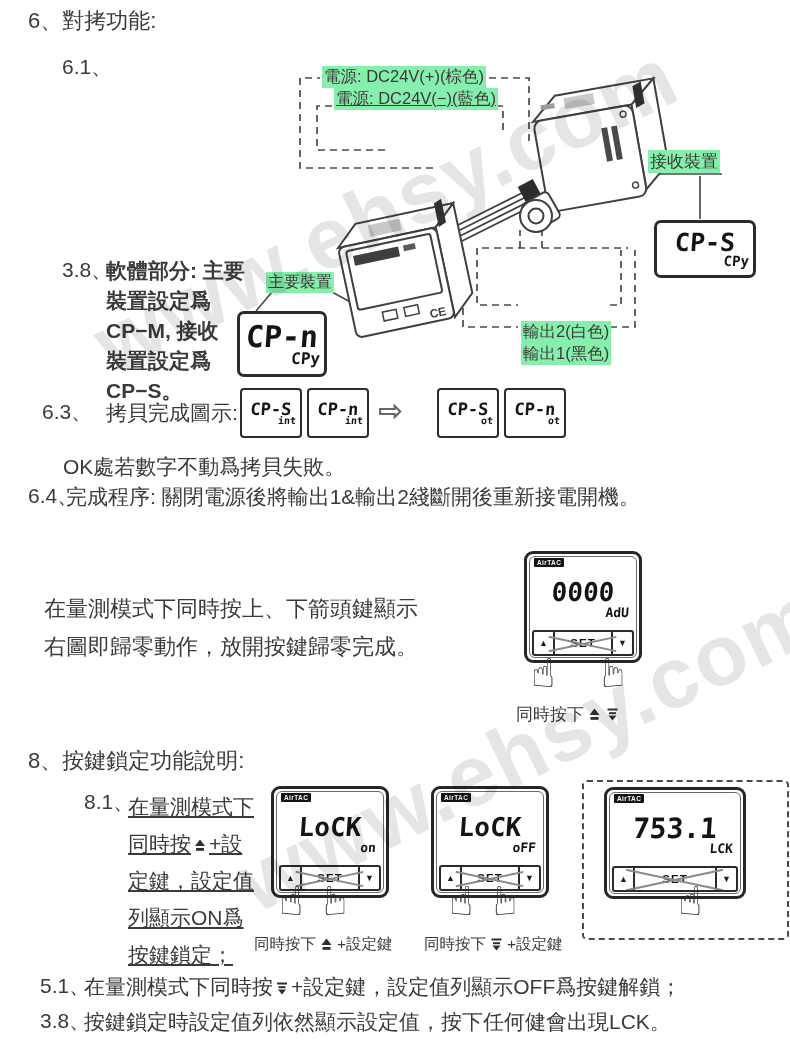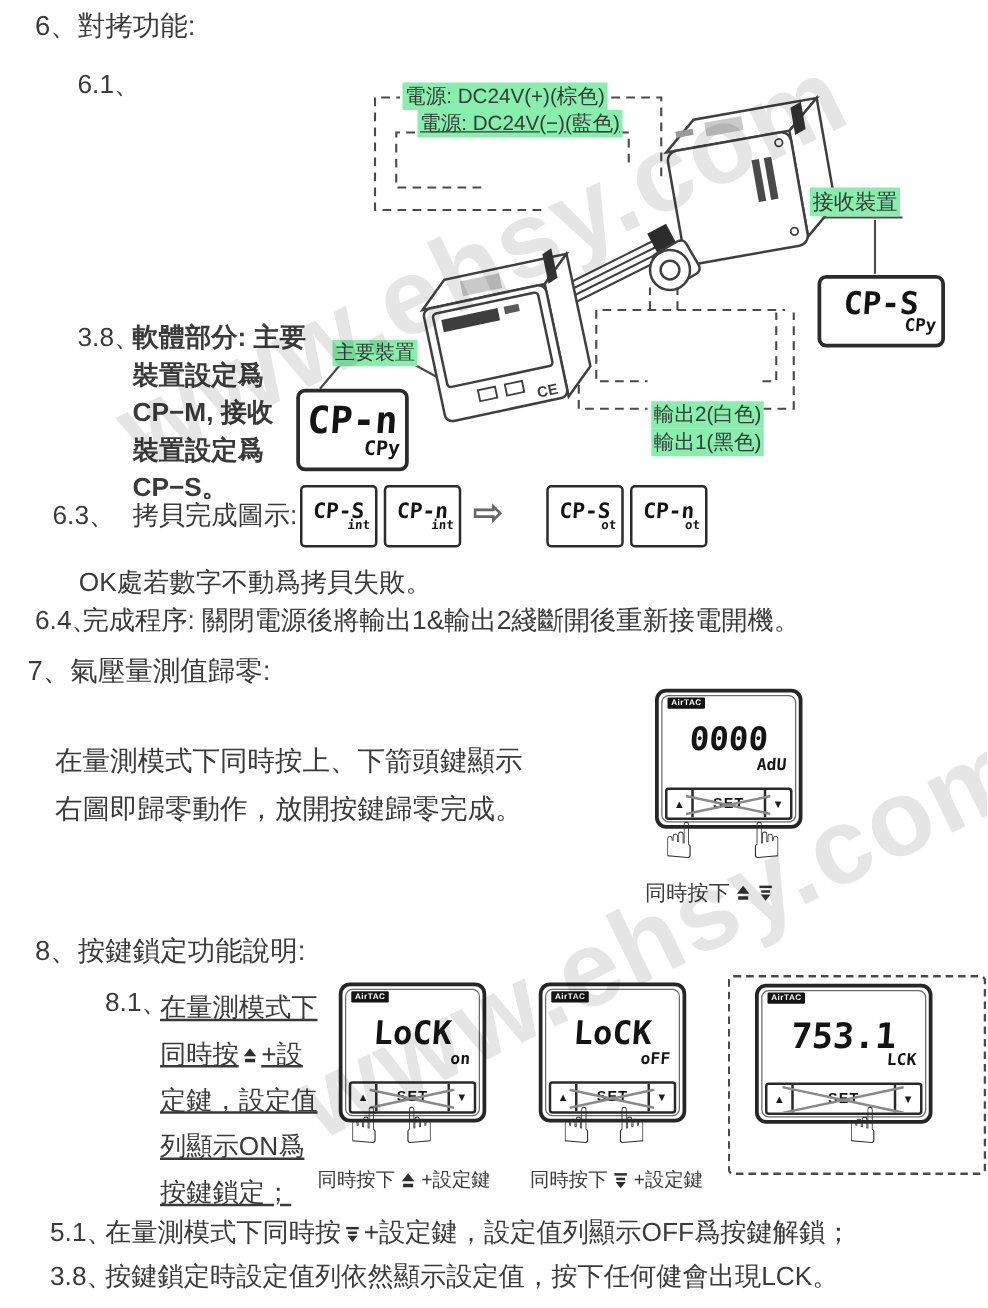--- a/index.html
+++ b/index.html
@@ -176,21 +176,20 @@
   </div>
   <div class="lcd lcd-sm" style="left:504px;top:388px;width:62px;height:50px;">
     <span class="seg lbig">CP-n</span>
     <span class="seg lsmall">ot</span>
   </div>
   <div class="tb" style="left:63px;top:452px;">OK處若數字不動爲拷貝失敗。</div>
 
   <div class="num" style="left:28px;top:482px;">6.4、</div>
   <div class="tb" style="left:66px;top:482px;width:710px;">完成程序: 關閉電源後將輸出1&amp;輸出2綫斷開後重新接電開機。</div>
 
-  <div class="tb h1" style="left:22px;top:522px;">7、氣壓量測值歸零:</div>
   <div class="tb" style="left:44px;top:590px;width:480px;font-size:22px;line-height:38px;">在量測模式下同時按上、下箭頭鍵顯示
 右圖即歸零動作，放開按鍵歸零完成。</div>
 
   <div class="dev" style="left:524px;top:551px;width:118px;height:112px;">
     <div class="inner"></div>
     <span class="brand">AirTAC</span>
     <div class="scr">
       <span class="seg dbig">0000</span>
       <span class="seg dsmall">AdU</span>
     </div>

